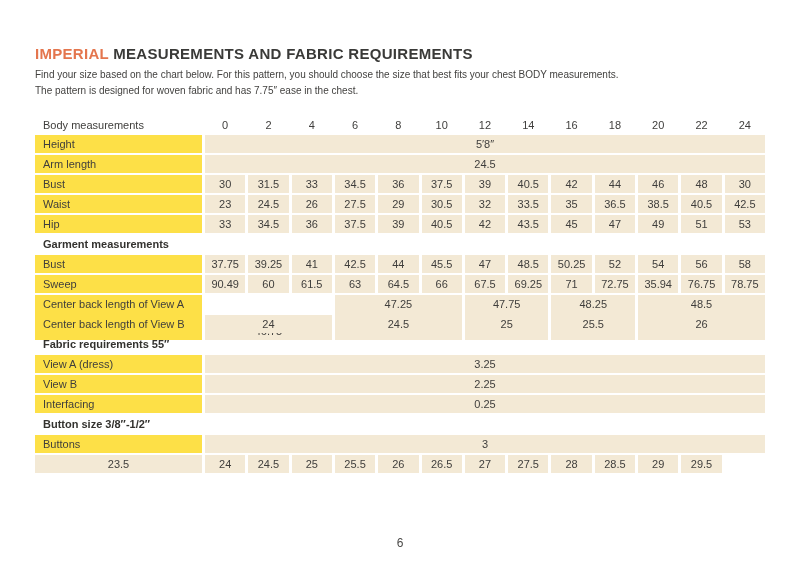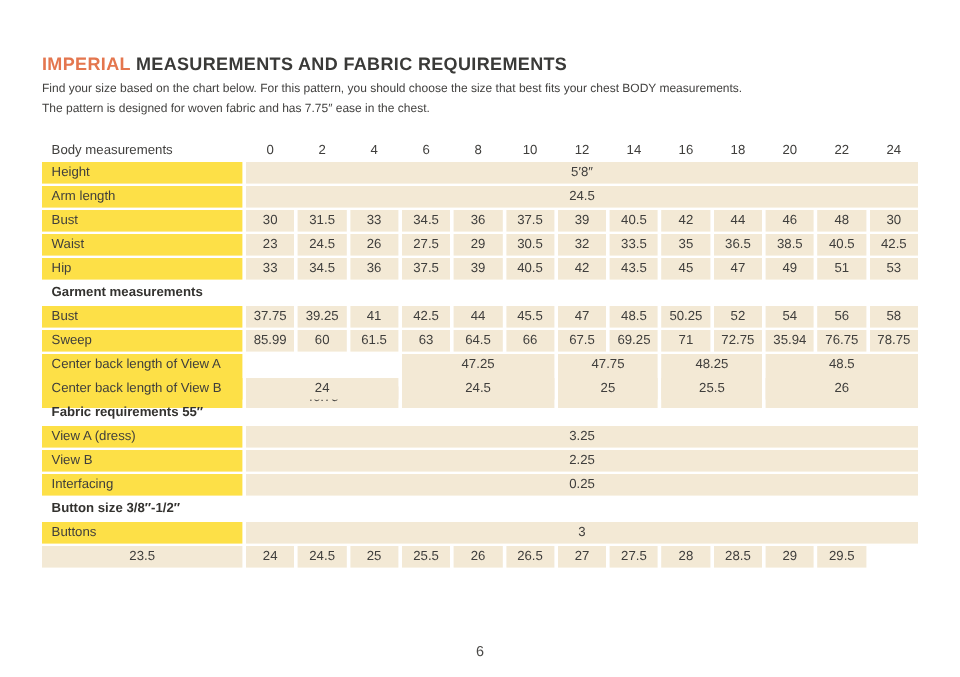--- a/index.html
+++ b/index.html
@@ -152,21 +152,21 @@
         <div class="cell">47</div>
         <div class="cell">48.5</div>
         <div class="cell">50.25</div>
         <div class="cell">52</div>
         <div class="cell">54</div>
         <div class="cell">56</div>
         <div class="cell">58</div>
       </div>
       <div class="trow">
         <div class="lbl">Sweep</div>
-        <div class="cell">85.99</div>
+        <div class="cell">90.49</div>
         <div class="cell">60</div>
         <div class="cell">61.5</div>
         <div class="cell">63</div>
         <div class="cell">64.5</div>
         <div class="cell">66</div>
         <div class="cell">67.5</div>
         <div class="cell">69.25</div>
         <div class="cell">71</div>
         <div class="cell">72.75</div>
         <div class="cell">35.94</div>

